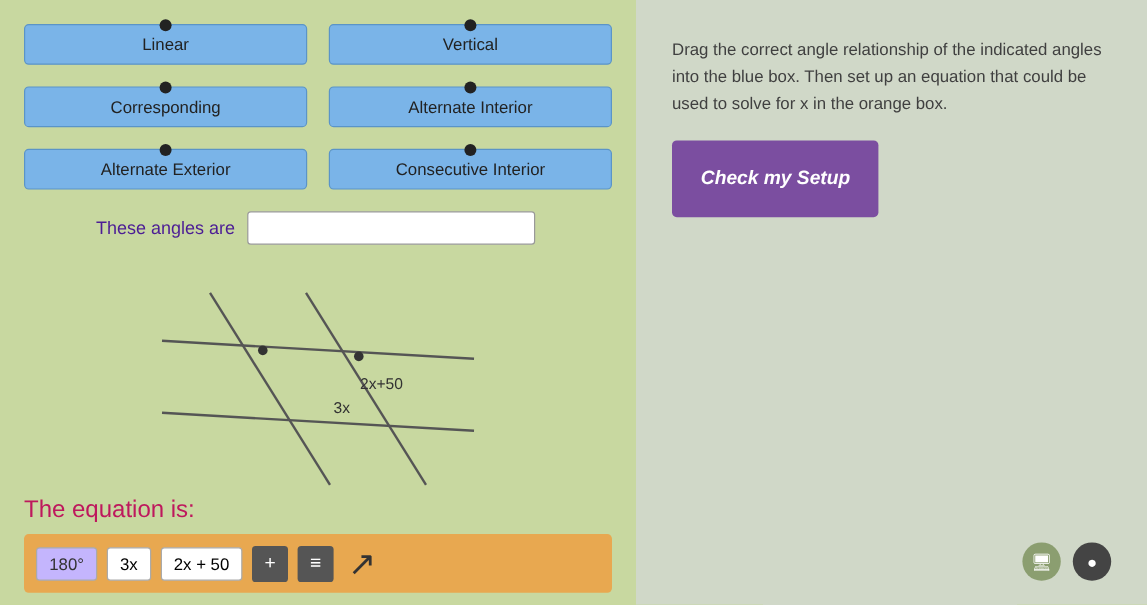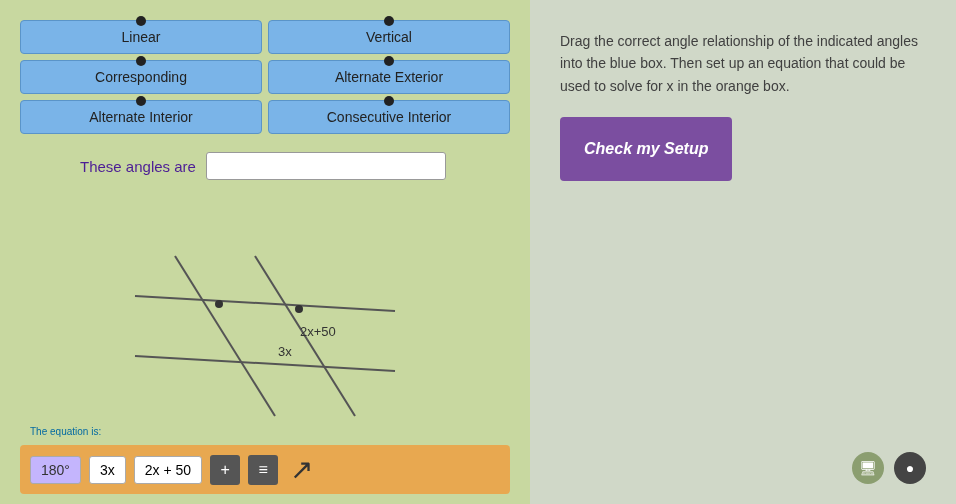--- a/index.html
+++ b/index.html
@@ -18,21 +18,21 @@
       background: #c8d8a0;
       padding: 20px 20px 10px 20px;
       position: relative;
       display: flex;
       flex-direction: column;
     }
 
     .angle-buttons-grid {
       display: grid;
       grid-template-columns: 1fr 1fr;
-      gap: 6px;
+      gap: 18px;
       margin-bottom: 18px;
     }
 
     .angle-btn {
       background: #7ab4e8;
       border: 1.5px solid #5a94c8;
       border-radius: 4px;
       padding: 8px 10px;
       text-align: center;
       font-size: 14px;
@@ -84,24 +84,23 @@
       align-items: flex-end;
       justify-content: center;
     }
 
     .diagram-svg {
       width: 300px;
       height: 200px;
     }
 
     .equation-row {
-      font-size: 10px;
-      color: #0369a1;
+      font-size: 20px;
+      color: #be185d;
       margin-bottom: 8px;
-      margin-left: 10px;
     }
 
     .orange-box-row {
       background: #e8a850;
       border-radius: 4px;
       padding: 8px 10px;
       display: flex;
       align-items: center;
       gap: 8px;
     }
@@ -226,25 +225,25 @@
     <div class="angle-btn">
       <div class="dot"></div>
       <span>Vertical</span>
     </div>
     <div class="angle-btn">
       <div class="dot"></div>
       <span>Corresponding</span>
     </div>
     <div class="angle-btn">
       <div class="dot"></div>
+      <span>Alternate Interior</span>
+    </div>
+    <div class="angle-btn">
+      <div class="dot"></div>
       <span>Alternate Exterior</span>
-    </div>
-    <div class="angle-btn">
-      <div class="dot"></div>
-      <span>Alternate Interior</span>
     </div>
     <div class="angle-btn">
       <div class="dot"></div>
       <span>Consecutive Interior</span>
     </div>
   </div>
 
   <div class="these-angles-row">
     <span class="these-angles-label">These angles are</span>
     <input class="these-angles-input" type="text" style="">

